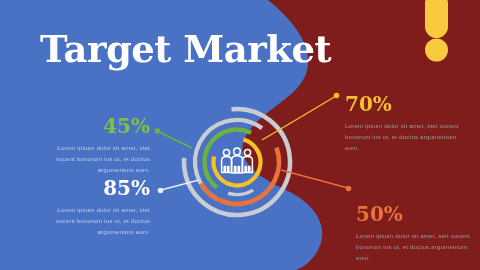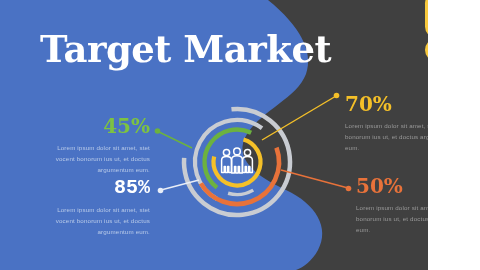--- a/index.html
+++ b/index.html
@@ -1,20 +1,20 @@
 <!DOCTYPE html>
 <html><head>
 <meta charset="utf-8">
 <style>
   html,body{margin:0;padding:0;background:#fff;}
   #slide{
     position:relative;
-    width:428px;height:270px;
+    width:480px;height:270px;
     overflow:hidden;
-    background:#404040;
+    background:#7f1d1d;
     font-family:"Liberation Sans", sans-serif;
   }
   #bg-svg{position:absolute;left:0;top:0;width:480px;height:270px;}
   .title{
     position:absolute;
     left:40px; top:31px;
     font-family:"DejaVu Serif", serif;
     font-weight:bold;
     font-size:37px;
     letter-spacing:-0.5px;
@@ -39,25 +39,25 @@
   }
   
   .stat.left{ width:108px; text-align:right; }
   .stat.left .body{ color:#b9cbe9; }
   .stat.right{ width:118px; text-align:left; }
   .stat.right .body{ color:#9a9a9a; }
 
   #stat-45{ left:42px; top:116px; }
   #stat-45 .pct{ color:#7dc242; }
   #stat-85{ left:42px; top:178px; }
-  #stat-85 .pct{ color:#ffffff;font-family:Liberation Mono, monospace; }
+  #stat-85 .pct{ color:#ffffff; }
   #stat-70{ left:345px; top:94px; }
   #stat-70 .pct{ color:#f5c028; }
   #stat-50{ left:356px; top:176px; }
-  #stat-50 .pct{ color:#e8723a; }
+  #stat-50 .pct{ color:#e8723a;margin-top:28px; }
 </style>
 </head>
 <body>
 
 <div id="slide">
 
   <svg id="bg-svg" viewBox="0 0 480 270">
 
     <path fill="#4a72c4" d="M0,0 L268,0
              C300,26 314,52 306,74

